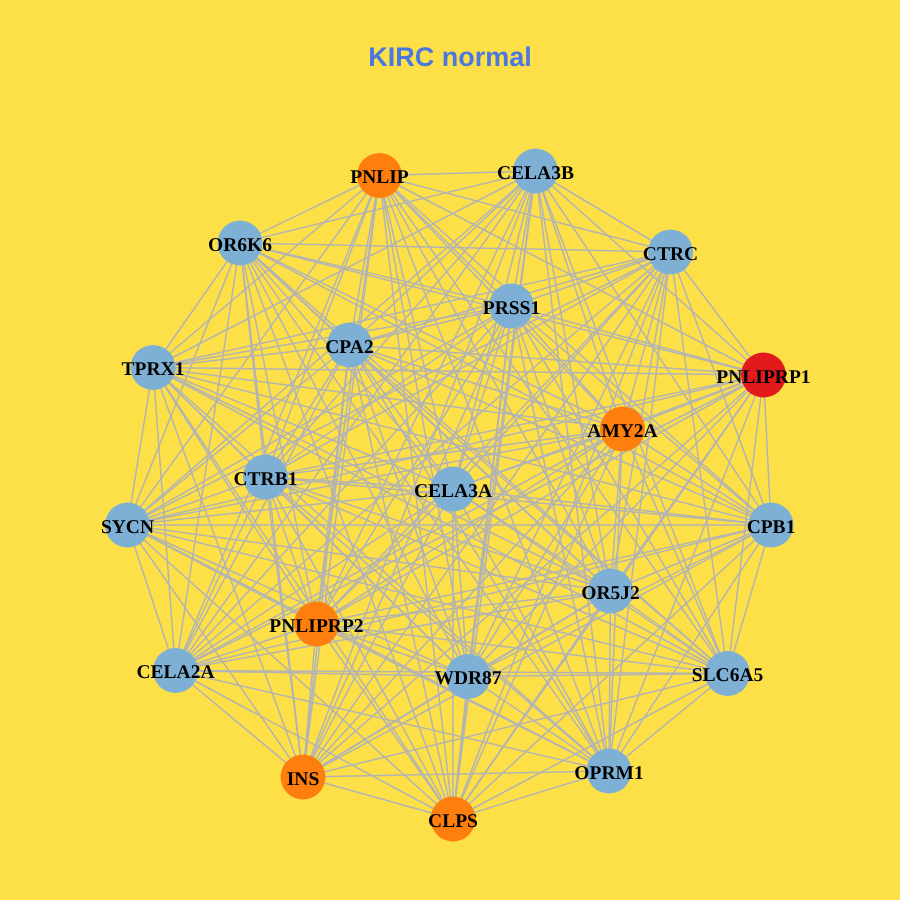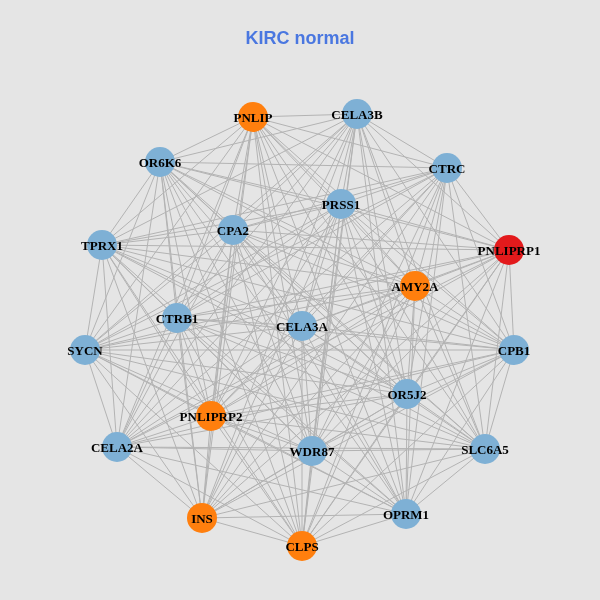--- a/index.html
+++ b/index.html
@@ -1,16 +1,16 @@
 <!DOCTYPE html>
 <html><head>
 <meta charset="utf-8">
 <style>
   html, body { margin:0; padding:0; background:#ffffff; }
-  #stage { position:relative; width:600px; height:600px; overflow:hidden; background:#e5e5e5; }
+  #stage { position:relative; width:600px; height:600px; overflow:hidden; background:#fde047; }
   #title { position:absolute; left:0; top:28px; width:600px; text-align:center;
     font-family:"Liberation Sans", sans-serif; font-weight:bold; font-size:18px; color:#4a77e0; }
   svg { position:absolute; left:0; top:0; }
   .lbl { font-family:"Liberation Serif", serif; font-weight:bold; font-size:13px; fill:#000; }
 </style>
 </head>
 <body>
 
 <div id="stage">
   <div id="title">KIRC normal</div>

